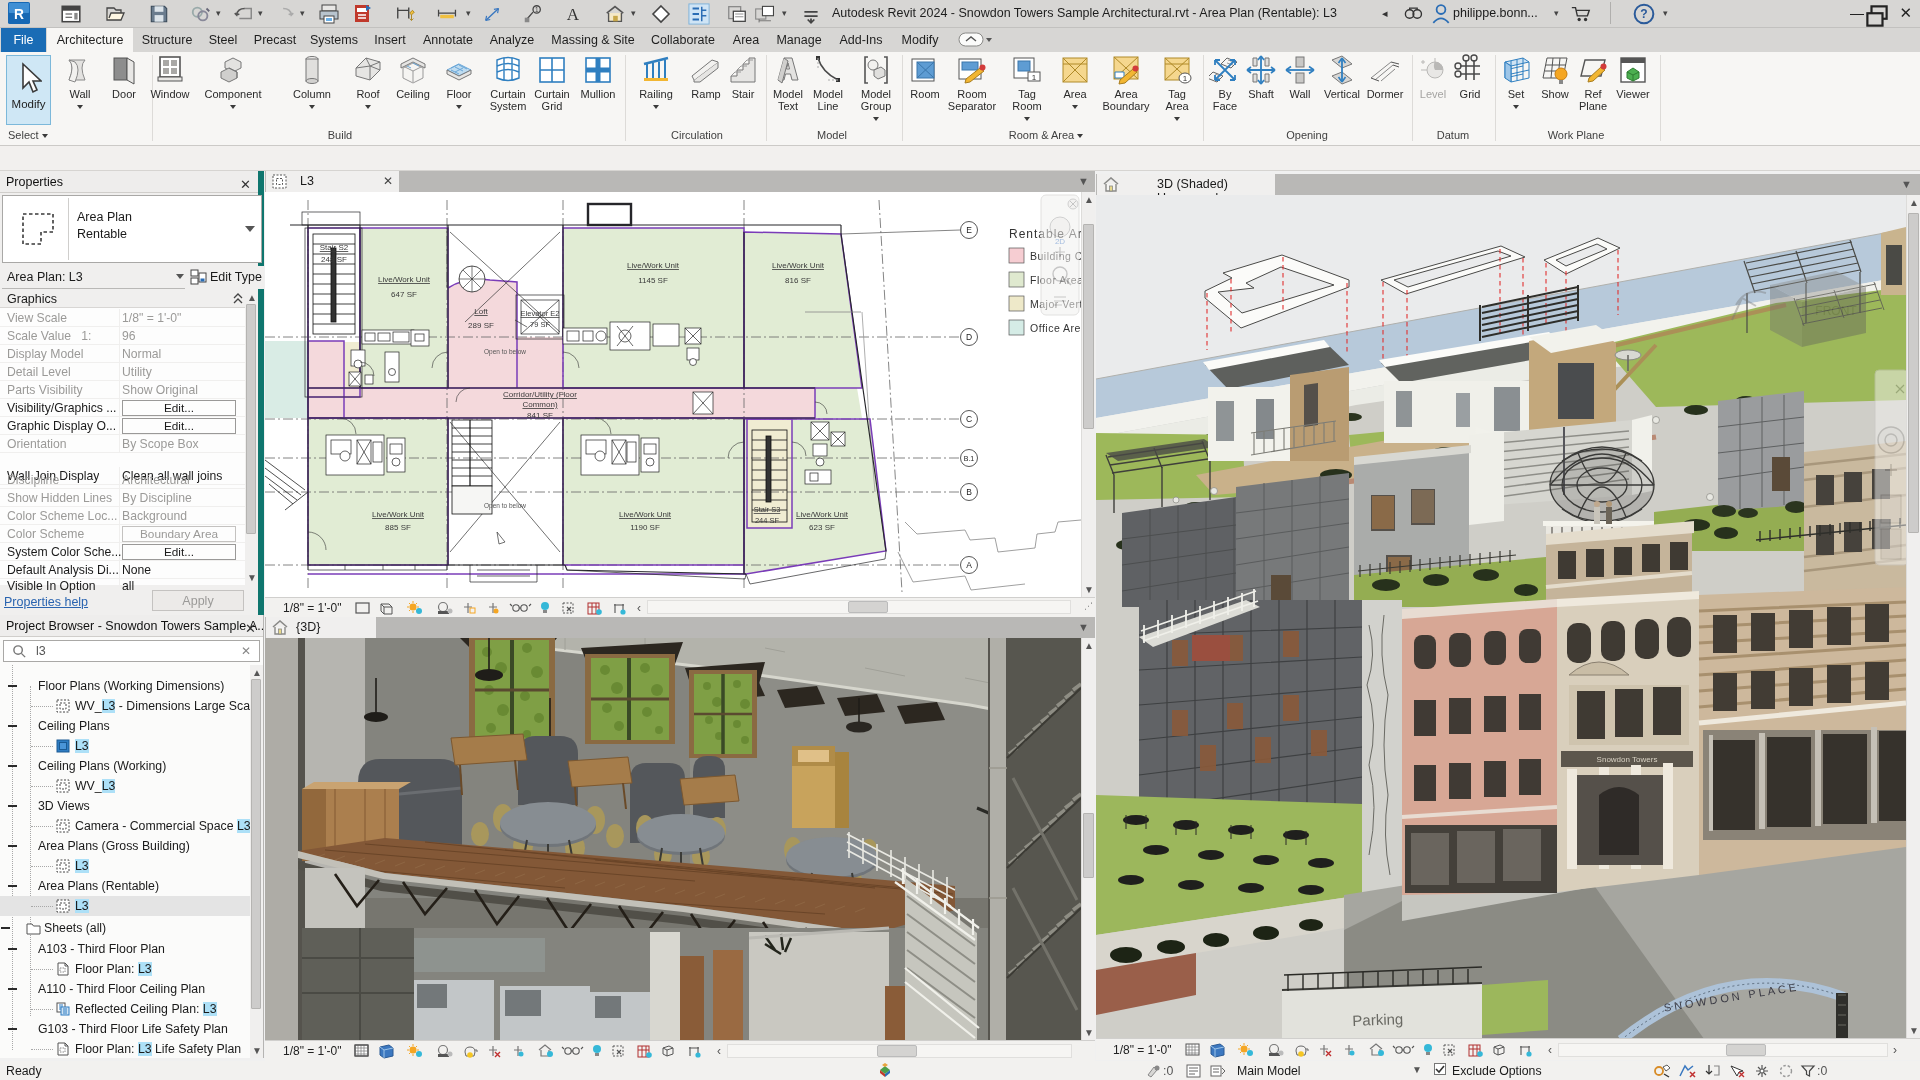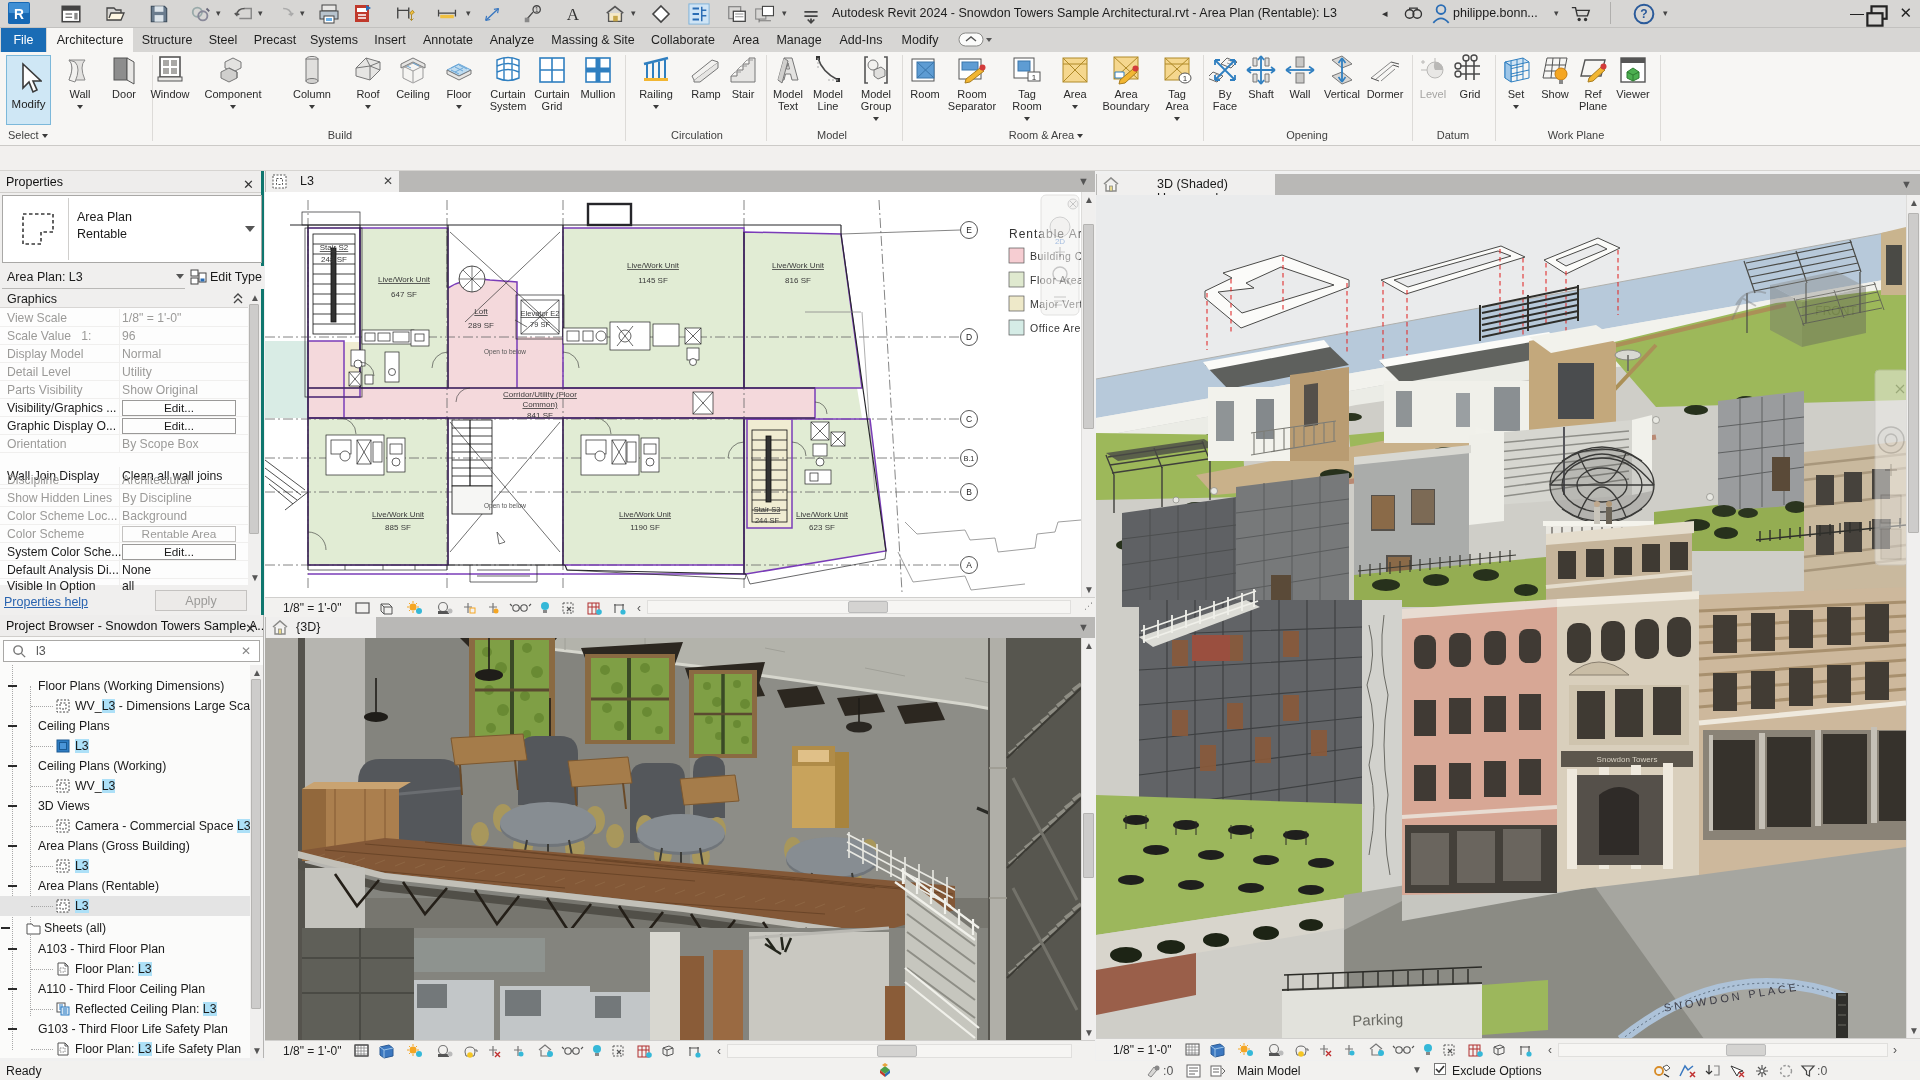--- a/index.html
+++ b/index.html
@@ -20,21 +20,21 @@
 .rsep{position:absolute;top:3px;width:1px;height:86px;background:#dddbd8;}
 .glabel{position:absolute;top:77px;height:14px;font-size:11px;color:#3f3f3f;text-align:center;white-space:nowrap;}
 .rbtn{position:absolute;top:2px;text-align:center;font-size:11px;color:#2a2a2a;line-height:12px;}
 .rbtn svg{display:block;margin:0 auto 2px auto;}
 .caret{display:inline-block;width:0;height:0;border-left:3.5px solid transparent;border-right:3.5px solid transparent;border-top:4px solid #3a3a3a;vertical-align:middle;}
 #modifybtn{position:absolute;left:6px;top:3px;width:45px;height:70px;background:#cfe7f5;border:1px solid #7cb8da;text-align:center;font-size:11.5px;color:#222;}
 #selectlbl{position:absolute;left:8px;top:77px;font-size:11px;color:#3f3f3f;}
 
 #optbar{position:absolute;left:0;top:146px;width:1920px;height:25px;background:#f2f0ee;border-bottom:1px solid #d6d4d1;}
 
-#props{position:absolute;left:0;top:171px;width:264px;height:444px;background:#f0efee;border-right:3px solid #0f766e;}
+#props{position:absolute;left:0;top:171px;width:264px;height:444px;background:#f0efee;border-right:6px solid #0f766e;}
 .phead{position:absolute;left:0;top:0;width:100%;height:22px;background:#eeedec;border-bottom:1px solid #d0cecb;font-size:12.5px;color:#111;padding-left:6px;line-height:22px;white-space:nowrap;overflow:hidden;}
 .phead .x{position:absolute;right:7px;top:3px;font-size:13px;color:#333;}
 #typesel{position:absolute;left:2px;top:24px;width:260px;height:68px;background:#fff;border:1px solid #a9a8a6;}
 #typesel .ic{position:absolute;left:2px;top:2px;width:64px;height:62px;border-right:1px solid #cfcecc;background:#fff;}
 #typesel .t1{position:absolute;left:74px;top:14px;font-size:12.5px;color:#1a1a1a;}
 #typesel .t2{position:absolute;left:74px;top:31px;font-size:12.5px;color:#1a1a1a;}
 #typesel .dd{position:absolute;right:6px;top:30px;width:0;height:0;border-left:5px solid transparent;border-right:5px solid transparent;border-top:6px solid #555;}
 #aprow{position:absolute;left:0px;top:95px;width:264px;height:23px;background:#f0efee;font-size:12.5px;color:#1a1a1a;}
 #aprow .lbl{position:absolute;left:7px;top:4px;}
 #aprow .cv{position:absolute;left:176px;top:8px;width:0;height:0;border-left:4px solid transparent;border-right:4px solid transparent;border-top:5px solid #555;}
@@ -614,21 +614,21 @@
           <span class="pv gray">By Discipline</span>
         </div>
       <div class="prow" style="top:217px;">
           <div class="colsep"></div>
           <span class="pl gray">Color Scheme Loc...</span>
           <span class="pv gray">Background</span>
         </div>
       <div class="prow" style="top:235px;">
           <div class="colsep"></div>
           <span class="pl gray">Color Scheme</span>
-          <span class="pbtn" style="color:#9b9a98;border-color:#c4c2c0;">Rentable Area</span>
+          <span class="pbtn" style="color:#9b9a98;border-color:#c4c2c0;">Boundary Area</span>
         </div>
       <div class="prow" style="top:253px;">
           <div class="colsep"></div>
           <span class="pl blk">System Color Sche...</span>
           <span class="pbtn">Edit...</span>
         </div>
       <div class="prow" style="top:271px;">
           <div class="colsep"></div>
           <span class="pl blk">Default Analysis Di...</span>
           <span class="pv blk">None</span>

